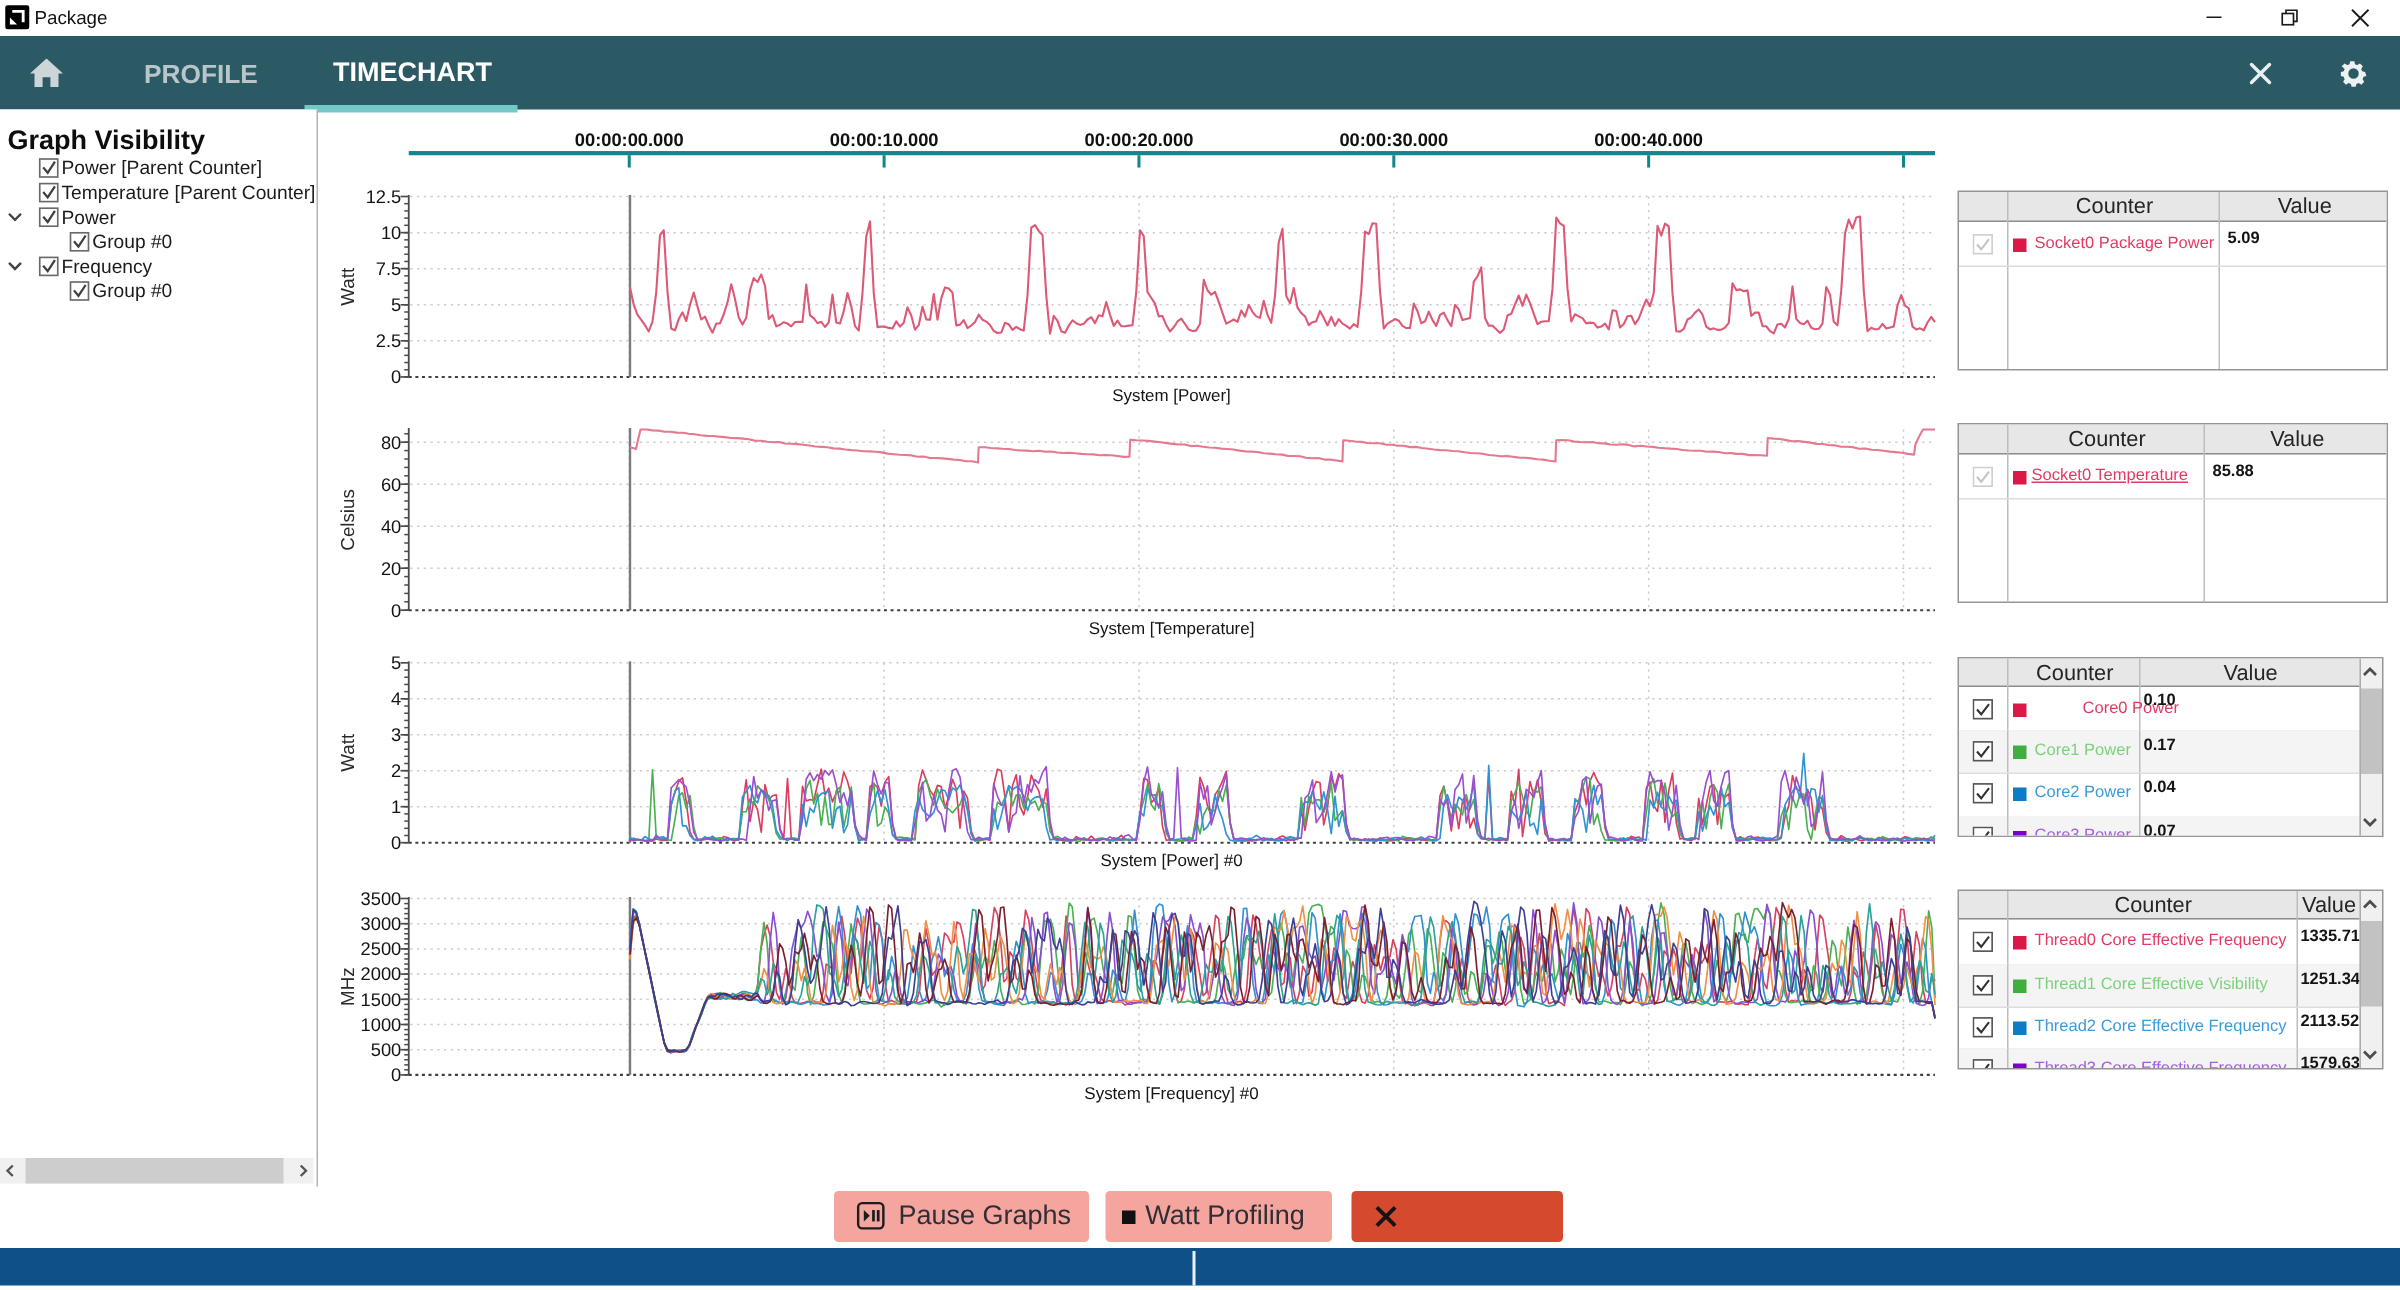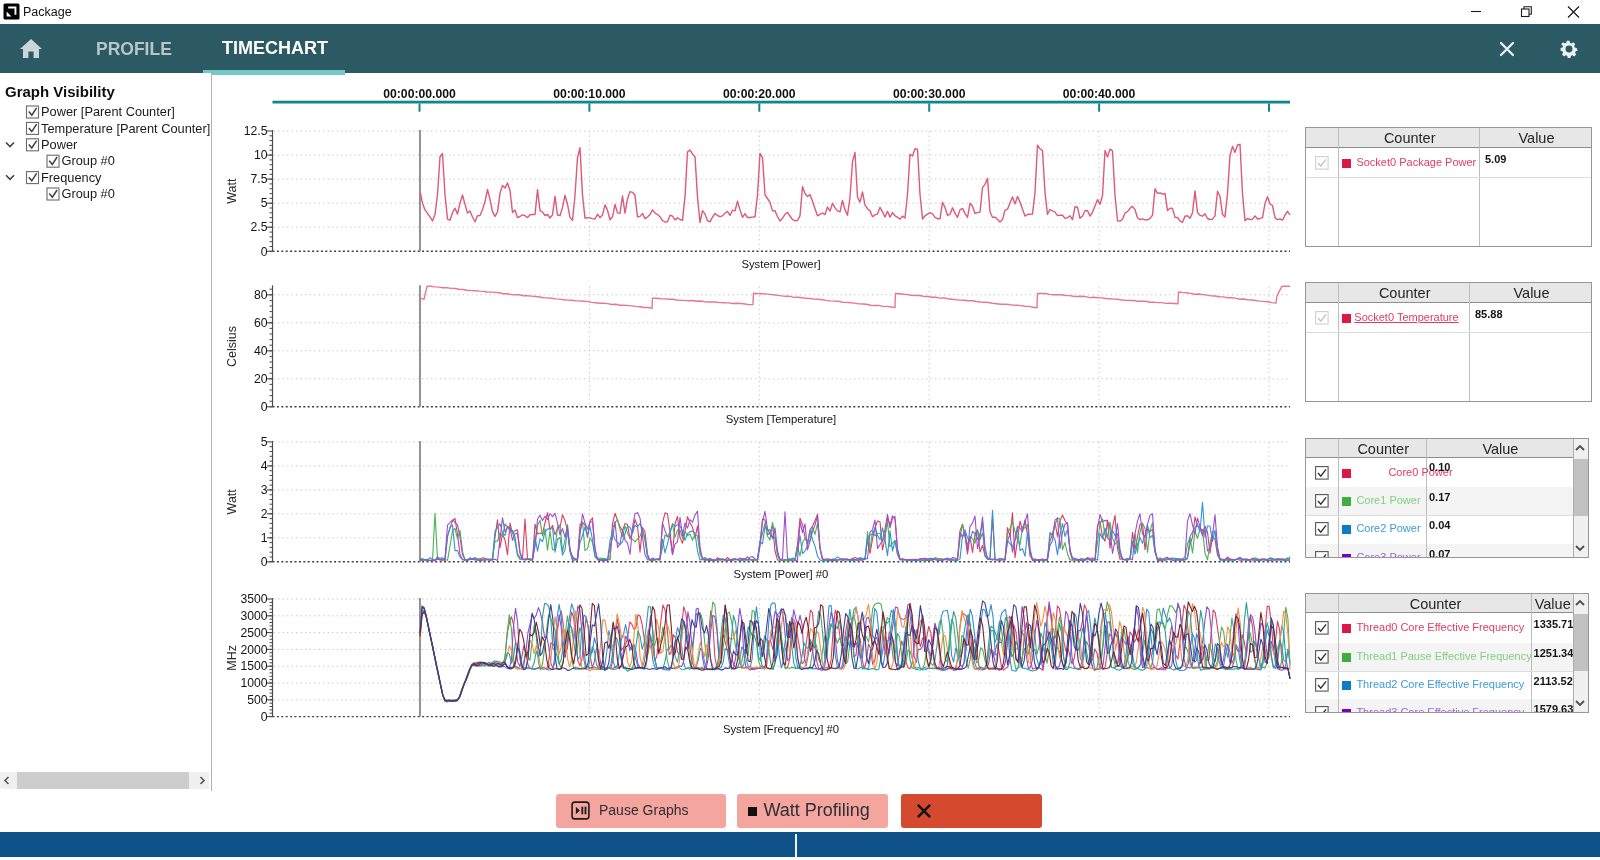--- a/index.html
+++ b/index.html
@@ -33,21 +33,21 @@
   <svg class="abs" style="left:1499px;top:17px" width="16" height="16" viewBox="0 0 16 16">
     <path d="M2 2 L14 14 M14 2 L2 14" stroke="#e8f0f0" stroke-width="2.3" stroke-linecap="round"></path>
   </svg>
   <svg class="abs" style="left:1558px;top:14px" width="22" height="22" viewBox="0 0 24 24">
     <path fill="#edf1f1" d="M12 8.2a3.8 3.8 0 1 0 0 7.6 3.8 3.8 0 0 0 0-7.6zm9.4 5.7l-2.1 0.5a7.4 7.4 0 0 1-0.7 1.7l1.2 1.9-2.1 2.1-1.9-1.2a7.4 7.4 0 0 1-1.7 0.7l-0.5 2.1h-3l-0.5-2.1a7.4 7.4 0 0 1-1.7-0.7l-1.9 1.2-2.1-2.1 1.2-1.9a7.4 7.4 0 0 1-0.7-1.7l-2.1-0.5v-3l2.1-0.5a7.4 7.4 0 0 1 0.7-1.7L3.4 6.8l2.1-2.1 1.9 1.2a7.4 7.4 0 0 1 1.7-0.7l0.5-2.1h3l0.5 2.1a7.4 7.4 0 0 1 1.7 0.7l1.9-1.2 2.1 2.1-1.2 1.9a7.4 7.4 0 0 1 0.7 1.7l2.1 0.5z"></path>
   </svg>
 </div>
 <div class="abs" style="left:203px;top:70px;width:142px;height:5px;background:#72c9c5;"></div>
 
 <div class="abs" style="left:0;top:73px;width:212px;height:718px;background:#fff;border-right:1px solid #b2b2b2;"></div>
-<div class="abs" style="left:5px;top:82.5px;font-size:15px;font-weight:bold;color:#0d0d0d;">Graph Visibility</div>
+<div class="abs" style="left:5px;top:82.5px;font-size:18px;font-weight:bold;color:#0d0d0d;">Graph Visibility</div>
 <svg class="abs" style="left:0;top:98px" width="212" height="110" viewBox="0 0 212 110">
   <g stroke="#6a6a6a" stroke-width="1.1" fill="none">
     <rect x="26.5" y="8" width="12" height="12"></rect>
     <rect x="26.5" y="24.4" width="12" height="12"></rect>
     <rect x="26.5" y="40.8" width="12" height="12"></rect>
     <rect x="47" y="57.2" width="12" height="12"></rect>
     <rect x="26.5" y="73.6" width="12" height="12"></rect>
     <rect x="47" y="90" width="12" height="12"></rect>
   </g>
   <g stroke="#3f3f3f" stroke-width="1.5" fill="none">
@@ -433,21 +433,21 @@
 <div class="abs" style="left:0;top:48.7px;width:266.5px;height:1px;background:#dcdcdc;"></div>
 <div class="abs" style="left:0;top:48.7px;width:266.5px;height:28.2px;background:#f4f4f4;"></div>
 <div class="abs" style="left:32.1px;top:48.7px;width:1px;height:28.2px;background:#bdbdbd;"></div>
 <div class="abs" style="left:224.3px;top:48.7px;width:1px;height:28.2px;background:#bdbdbd;"></div>
 <div class="abs" style="left:266.5px;top:48.7px;width:1px;height:28.2px;background:#bdbdbd;"></div>
 <svg class="abs" style="left:9.0px;top:55.7px" width="14" height="14" viewBox="0 0 14 14">
       <rect x="0.6" y="0.6" width="12.5" height="12.5" fill="#fff" stroke="#555" stroke-width="1.1"></rect>
       <path d="M3 7 L5.8 10.2 L11 3.4" fill="none" stroke="#333" stroke-width="1.4"></path>
     </svg>
 <div class="abs" style="left:36.1px;top:58.7px;width:9px;height:9px;background:#3fae3f;"></div>
-<div class="abs" style="left:50.1px;top:55.7px;font-size:11px;color:#7ed07e;white-space:nowrap;">Thread1 Pause Effective Frequency</div>
+<div class="abs" style="left:50.1px;top:55.7px;font-size:11px;color:#7ed07e;white-space:nowrap;">Thread1 Core Effective Visibility</div>
 <div class="abs" style="left:227.3px;top:52.7px;font-size:11px;font-weight:600;color:#141414;">1251.34</div>
 <div class="abs" style="left:0;top:76.9px;width:266.5px;height:1px;background:#dcdcdc;"></div>
 <svg class="abs" style="left:9.0px;top:83.9px" width="14" height="14" viewBox="0 0 14 14">
       <rect x="0.6" y="0.6" width="12.5" height="12.5" fill="#fff" stroke="#555" stroke-width="1.1"></rect>
       <path d="M3 7 L5.8 10.2 L11 3.4" fill="none" stroke="#333" stroke-width="1.4"></path>
     </svg>
 <div class="abs" style="left:36.1px;top:86.9px;width:9px;height:9px;background:#0c7cc4;"></div>
 <div class="abs" style="left:50.1px;top:83.9px;font-size:11px;color:#3b9bd9;white-space:nowrap;">Thread2 Core Effective Frequency</div>
 <div class="abs" style="left:227.3px;top:80.9px;font-size:11px;font-weight:600;color:#141414;">2113.52</div>
 <div class="abs" style="left:0;top:105.1px;width:266.5px;height:1px;background:#dcdcdc;"></div>
@@ -473,21 +473,21 @@
 <div class="abs" style="left:267.5px;top:20.0px;width:14.2px;height:57.0px;background:#c2c2c2;"></div>
 </div>
 
 <div class="abs" style="left:556px;top:793.5px;width:170px;height:34px;background:#f4a59e;border-radius:3px;">
   <svg class="abs" style="left:15px;top:7.5px" width="19" height="19" viewBox="0 0 21 21">
     <rect x="1.2" y="1.2" width="18.6" height="18.6" rx="3" fill="none" stroke="#1d1d1d" stroke-width="1.8"></rect>
     <path d="M5.4 6.3 L9.8 10.5 L5.4 14.7 Z" fill="#1d1d1d"></path>
     <rect x="11.5" y="6.3" width="2" height="8.4" fill="#1d1d1d"></rect>
     <rect x="15" y="6.3" width="2" height="8.4" fill="#1d1d1d"></rect>
   </svg>
-  <div class="abs" style="left:43px;top:0;line-height:33px;font-size:14px;color:#2f2e36;white-space:nowrap;">Pause Graphs</div>
+  <div class="abs" style="left:43px;top:0;line-height:33px;font-size:18px;color:#2f2e36;white-space:nowrap;">Pause Graphs</div>
 </div>
 <div class="abs" style="left:737px;top:793.5px;width:151px;height:34px;background:#f4a59e;border-radius:3px;">
   <div class="abs" style="left:11px;top:13.5px;width:9px;height:9px;background:#111;"></div>
   <div class="abs" style="left:26.5px;top:0;line-height:33px;font-size:18px;color:#2f2e36;white-space:nowrap;">Watt Profiling</div>
 </div>
 <div class="abs" style="left:901px;top:793.5px;width:141px;height:34px;background:#d5492f;border-radius:3px;">
   <svg class="abs" style="left:15px;top:9.5px" width="16" height="16" viewBox="0 0 17 17">
     <path d="M2 2 L15 15 M15 2 L2 15" stroke="#141414" stroke-width="2.7"></path>
   </svg>
   <div class="abs" style="left:41.5px;top:0;line-height:33px;font-size:18px;color:#231f26;white-space:nowrap;margin-top:38px;">Close View</div>

